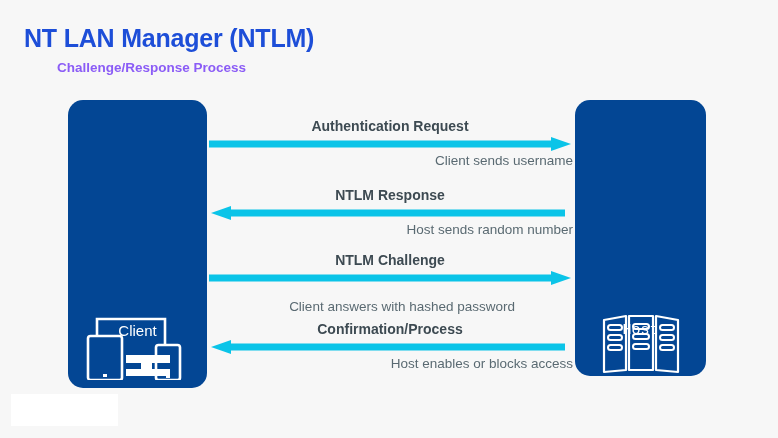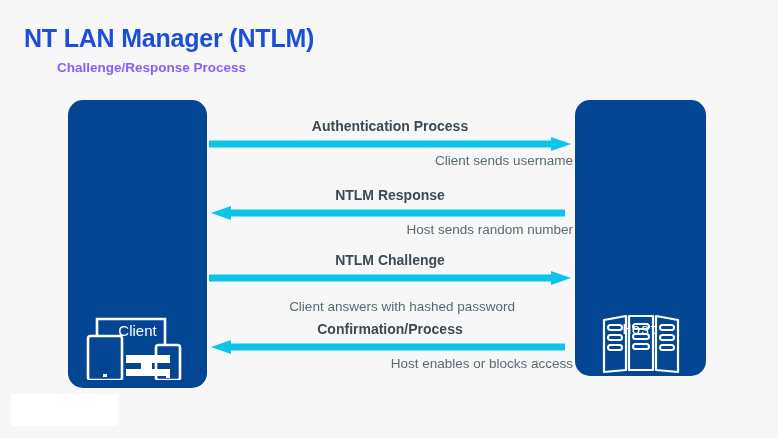--- a/index.html
+++ b/index.html
@@ -181,21 +181,21 @@
 
           <rect x="59" y="11" width="14" height="5" rx="2.5"></rect>
           <rect x="59" y="21" width="14" height="5" rx="2.5"></rect>
           <rect x="59" y="31" width="14" height="5" rx="2.5"></rect>
         </g>
       </svg>
     </div>
   </div>
 
   <div id="row-1" class="arrow-row">
-    <div class="arrow-title">Authentication Process</div>
+    <div class="arrow-title">Authentication Request</div>
     <div class="arrow-graphic">
       <svg width="366" height="14" viewBox="0 0 366 14" xmlns="http://www.w3.org/2000/svg">
         <rect x="2" y="3.5" width="348" height="7" fill="#0bc4e8"></rect>
         <path d="M344 0 L364 7 L344 14 Z" fill="#0bc4e8"></path>
       </svg>
     </div>
     <div class="arrow-caption">Client sends username</div>
   </div>
 
   <div id="row-2" class="arrow-row">

